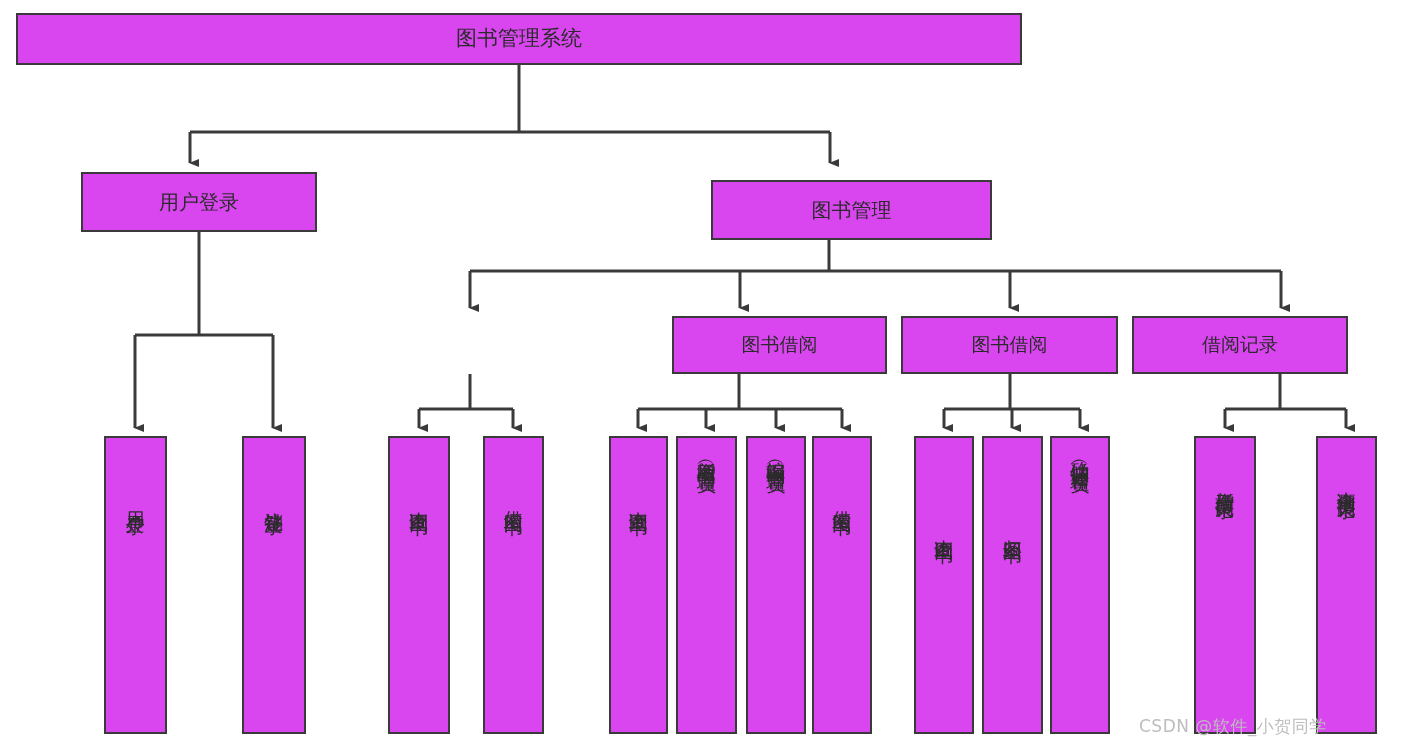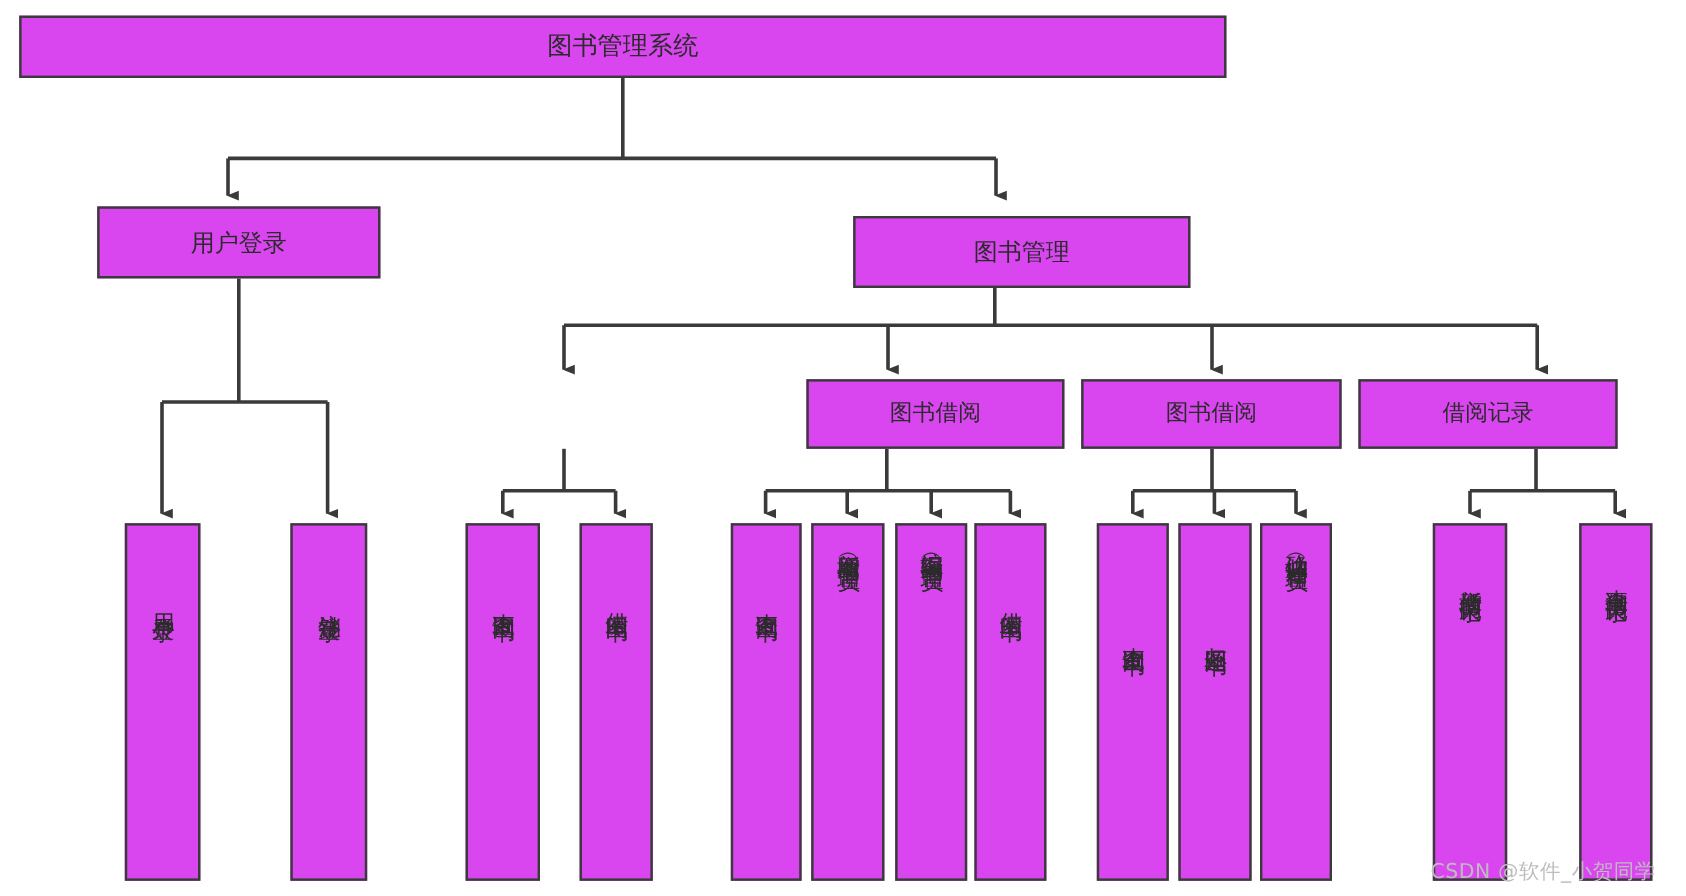--- a/index.html
+++ b/index.html
@@ -200,15 +200,15 @@
   </div>
 
   <div class="node leaf mid3" style="left:1194px; top:436px; width:62px; height:298px;">
     <span class="vtext">新增借阅记录</span>
   </div>
 
   <div class="node leaf mid3" style="left:1316px; top:436px; width:61px; height:298px;">
     <span class="vtext">查询借阅记录</span>
   </div>
 
-  <div class="watermark" style="left:1192px; top:715px;">CSDN @软件_小贺同学</div>
+  <div class="watermark" style="left:1139px; top:715px;">CSDN @软件_小贺同学</div>
 
 </div>
 
 </body></html>

